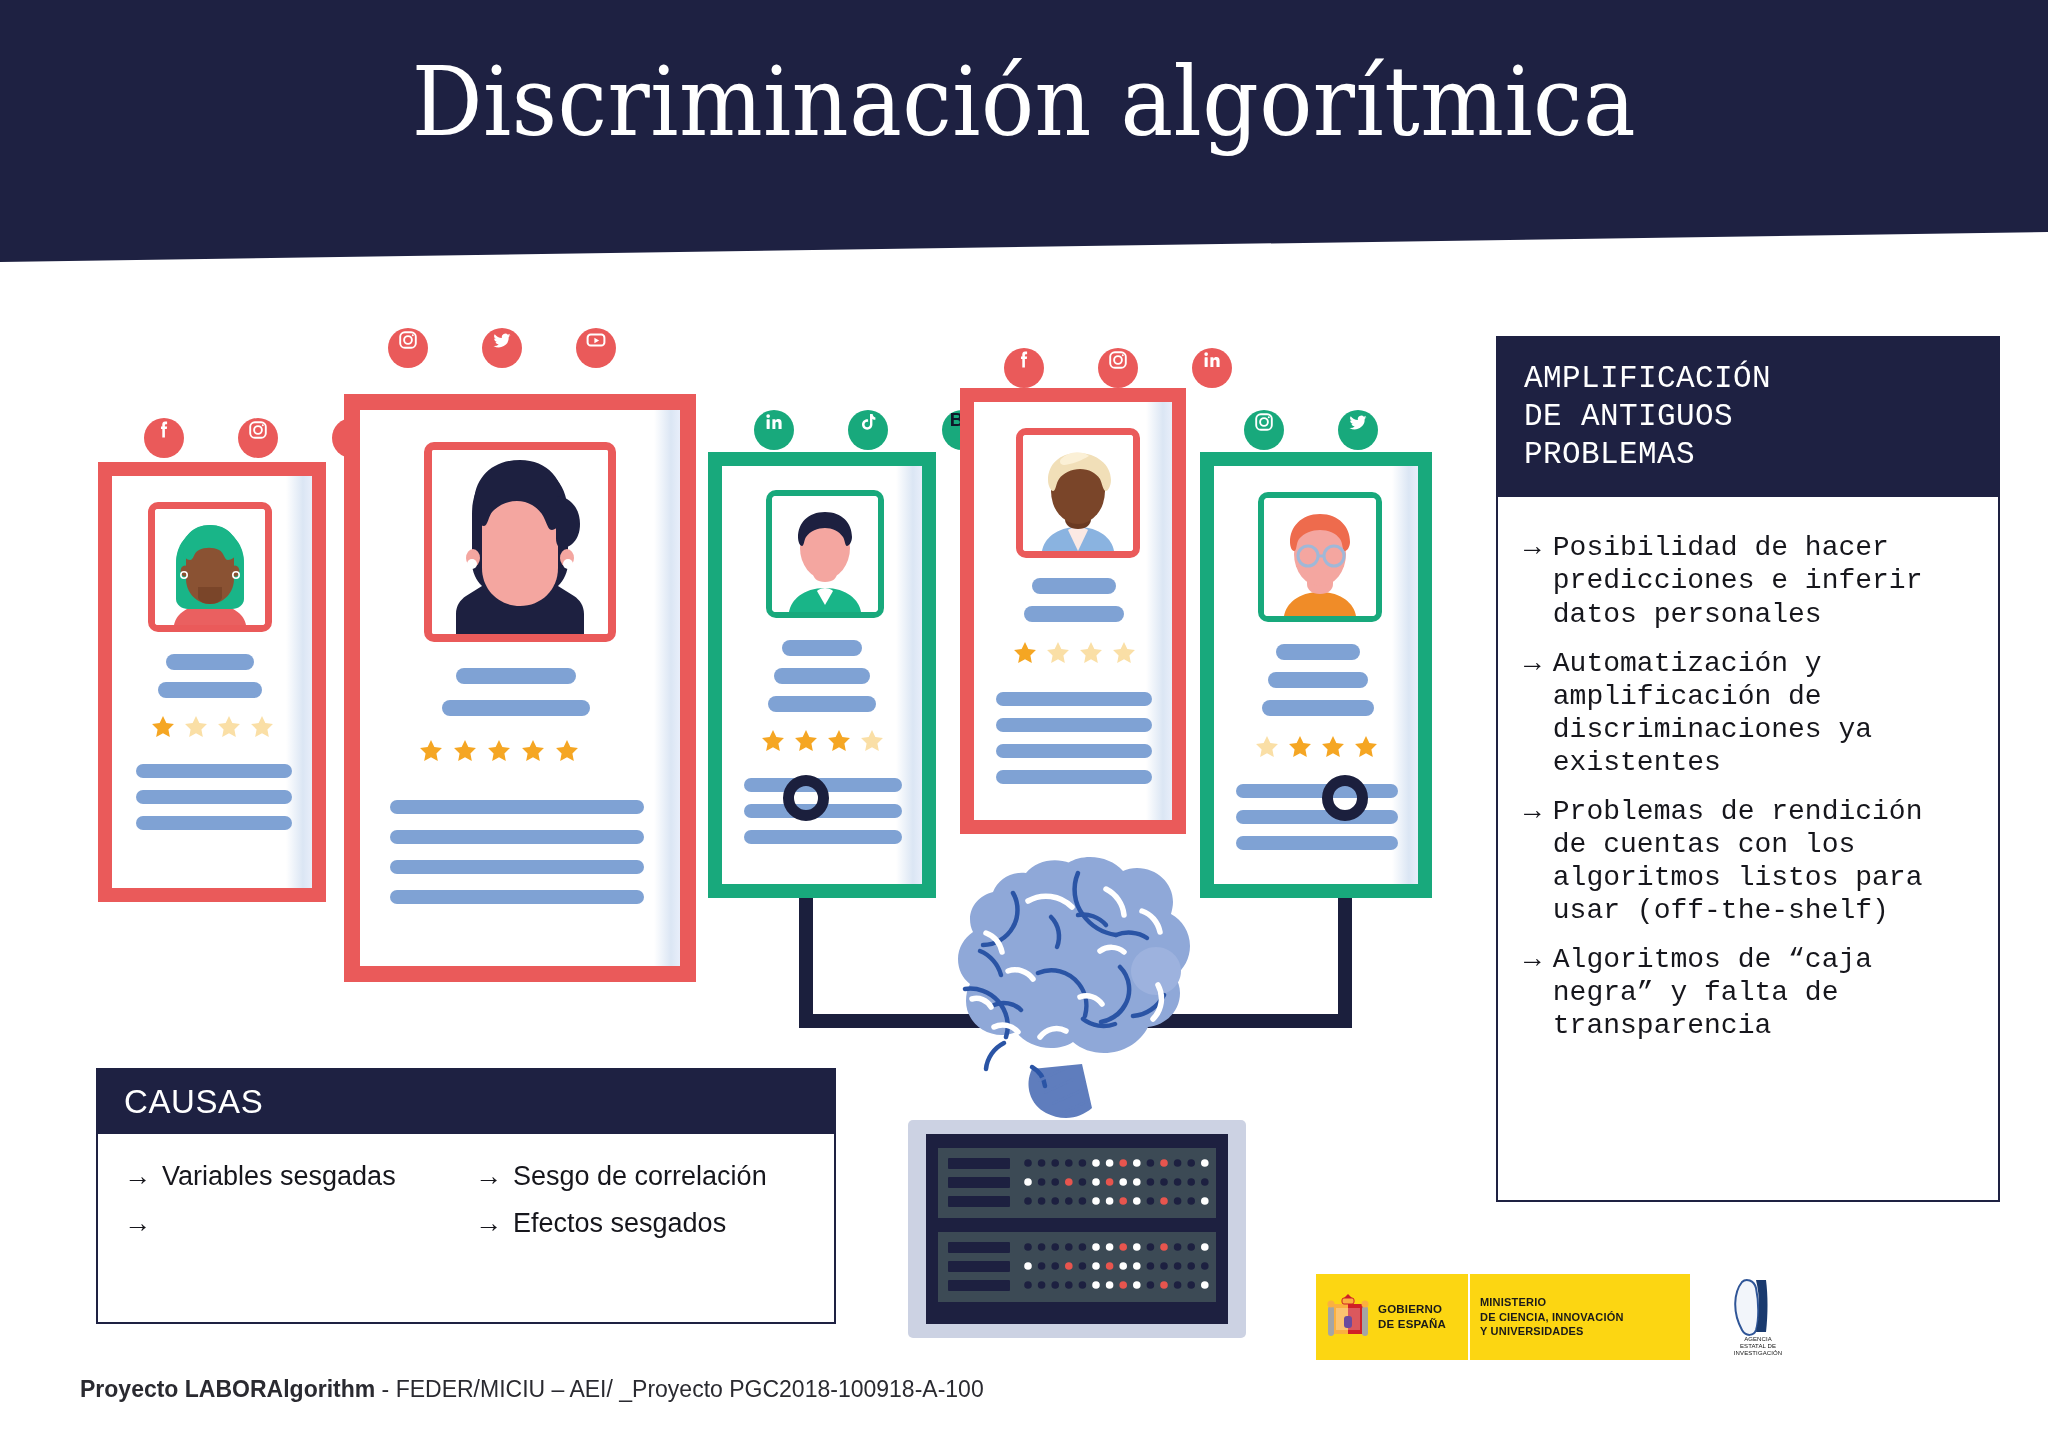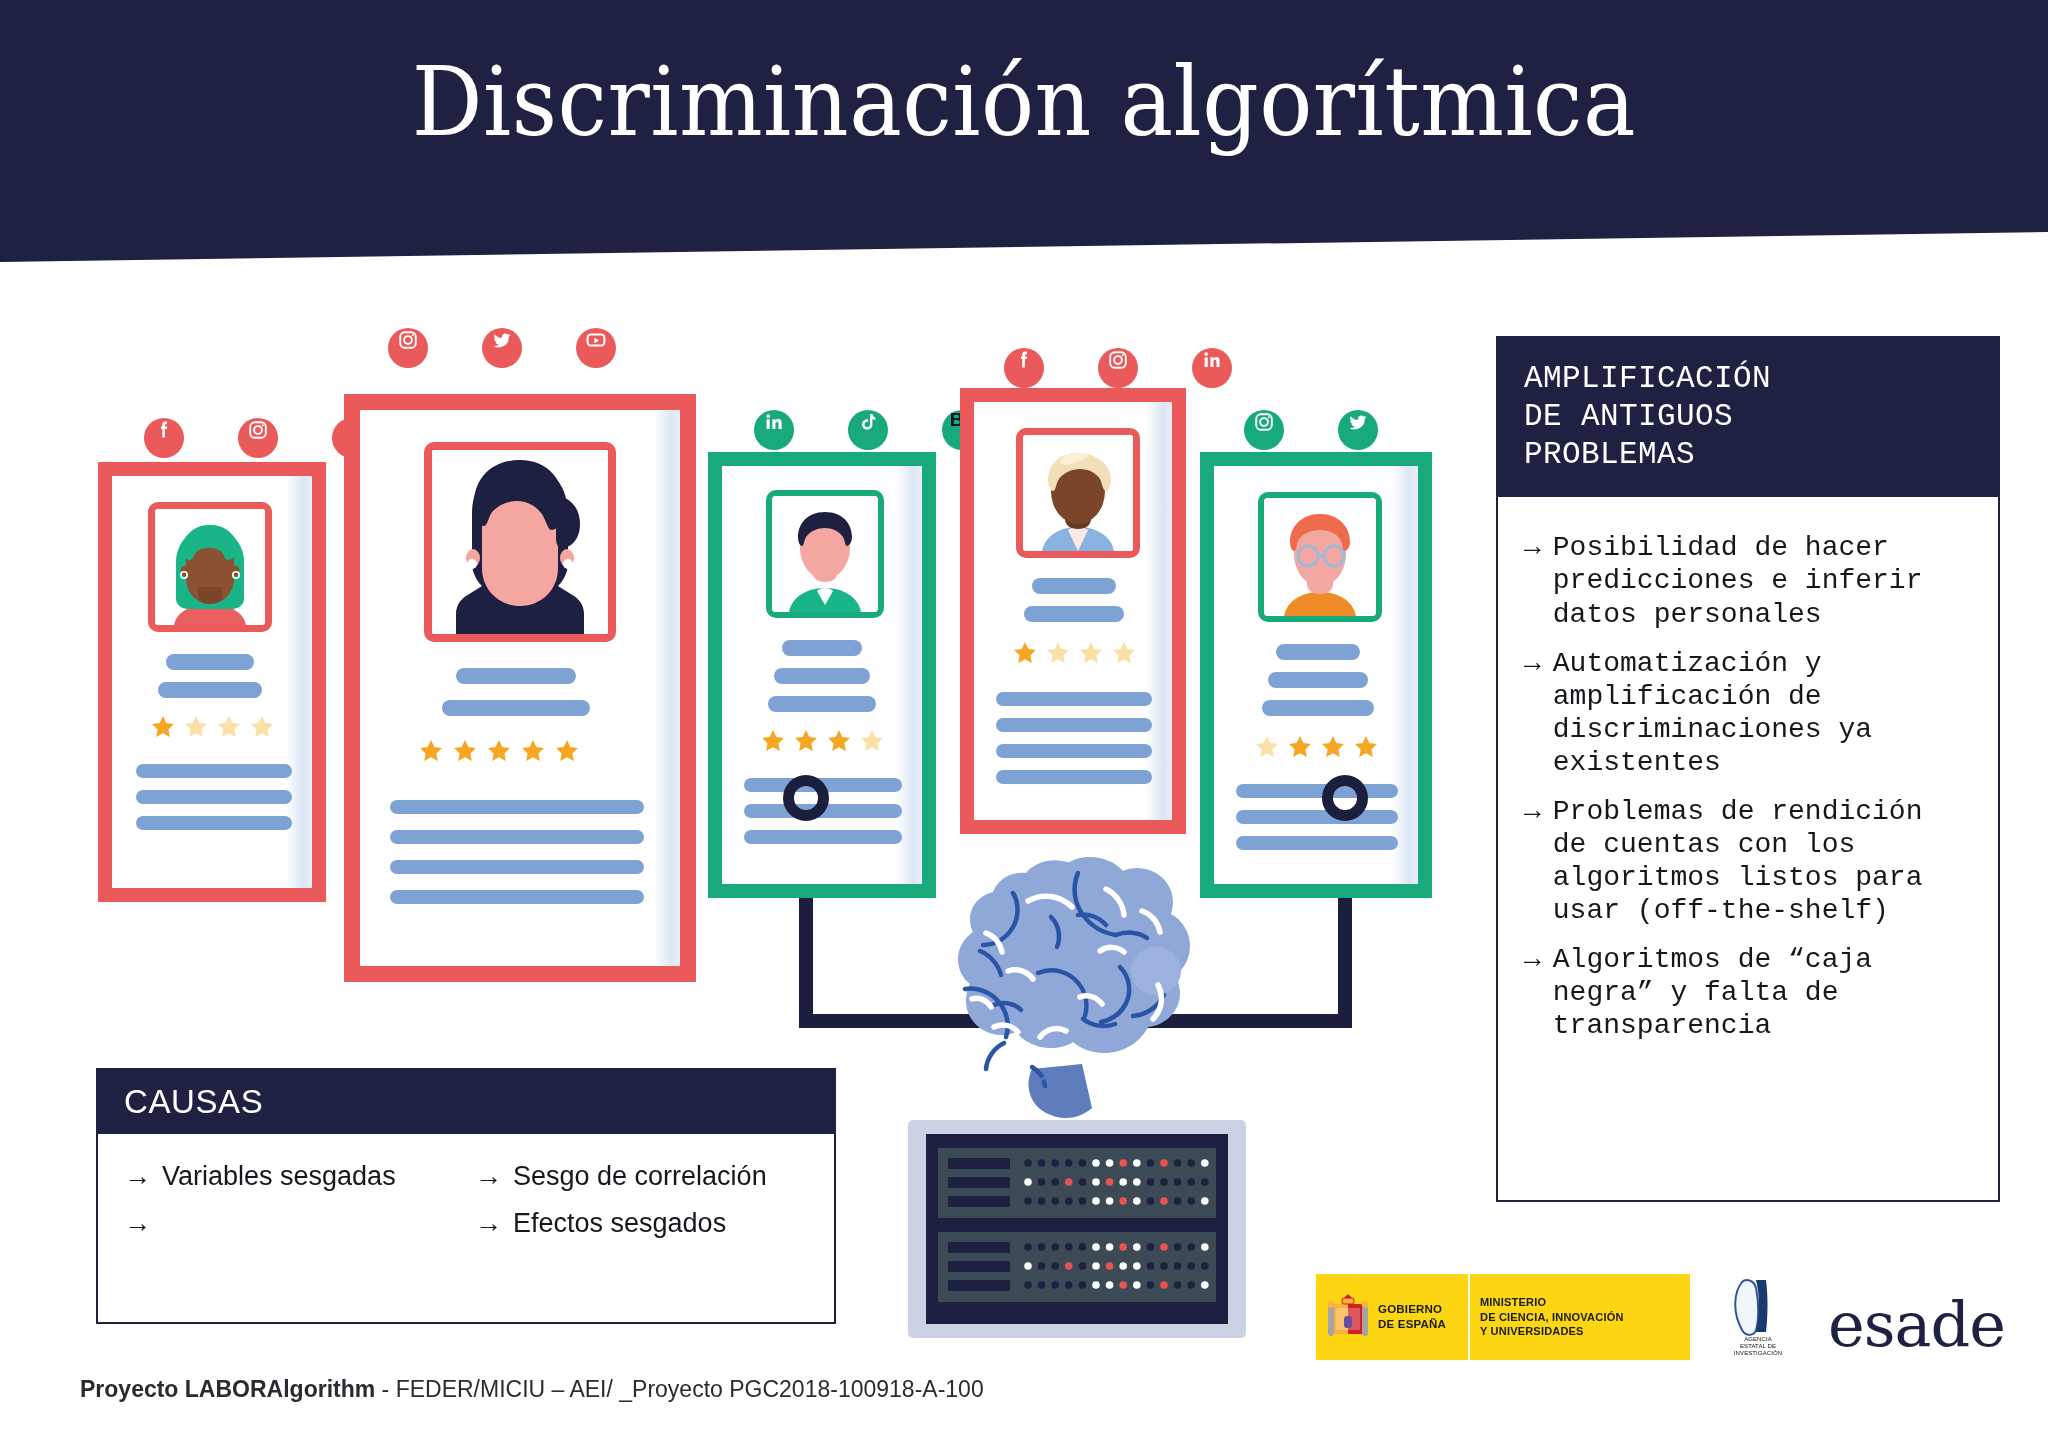--- a/index.html
+++ b/index.html
@@ -649,15 +649,14 @@
       <path d="M12 4c-8 10-10 30 0 48 4 7 12 6 14 0 3-10 3-28 0-42-2-8-10-10-14-6z" fill="#f2f5fa" stroke="#2f5597" stroke-width="2"></path>
       <path d="M26 2h10c2 16 2 34 0 52H26c4-16 4-36 0-52z" fill="#1a3a6e"></path>
     </svg>
     <div class="aei-cap">
       <div>AGENCIA</div>
       <div>ESTATAL DE</div>
       <div>INVESTIGACIÓN</div>
     </div>
   </div>
 
-  <div class="esade-logo">esade</div>
 
 </div>
 
 </body></html>

